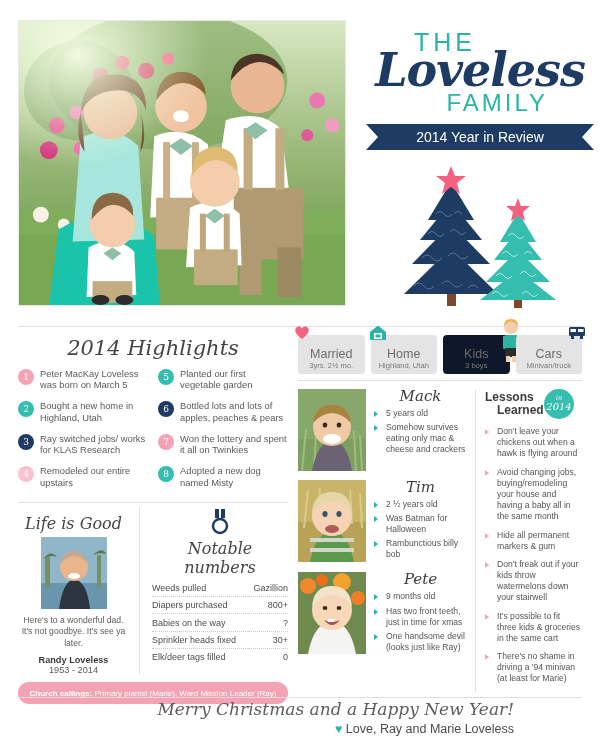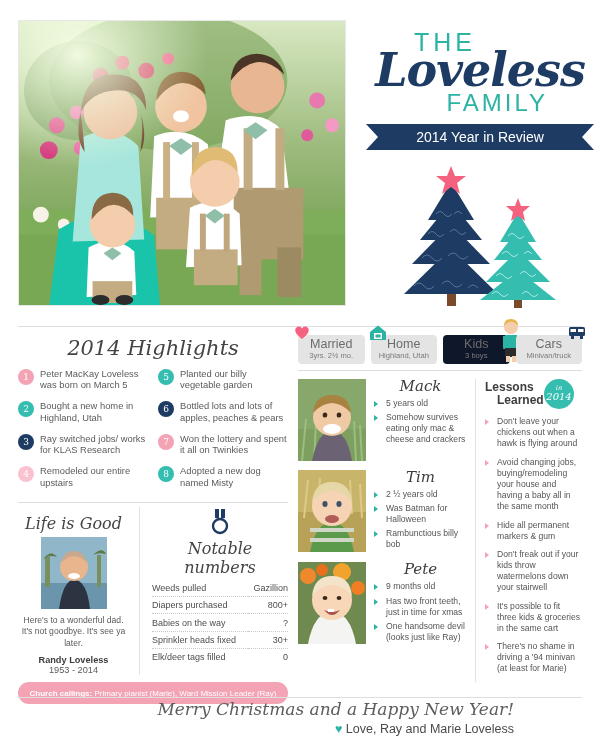--- a/index.html
+++ b/index.html
@@ -69,21 +69,21 @@
   .ntable tr:last-child td{border-bottom:none;}
   .ntable td.val{text-align:right;}
 
   .church{margin:7px 0 0 0;background:#f4a3b5;border-radius:14px;height:22px;
     display:flex;align-items:center;justify-content:center;}
   .church-txt{font-size:8px;color:#ffffff;}
   .church-txt b{color:#ffffff;}
 
   
   .statbar{display:flex;gap:6px;align-items:flex-end;padding:8px 0 6px 0;position:relative;}
-  .stat{background:#e4e4e4;border-radius:4px;padding:3px 8px 3px 8px;text-align:center;
+  .stat{background:#e4e4e4;border-radius:4px;padding:13px 8px 3px 8px;text-align:center;
     position:relative;flex:1;}
   .stat .t{font-size:12.5px;color:#6c6c6c;line-height:1.1;}
   .stat .s{font-size:7.6px;color:#7a7a7a;line-height:1.2;}
   .stat.dark{background:#0f172a;}
   .stat-ico{position:absolute;top:-9px;}
 
   
   .kids-wrap{display:flex;}
   .kids{width:178px;flex:0 0 178px;padding-right:8px;box-sizing:border-box;
     border-right:1px solid #e2e2e2;}
@@ -287,21 +287,21 @@
             <div class="hl-text">Ray switched jobs/ works for KLAS Research</div>
           </div>
           <div class="hl-item">
             <div class="num" style="background:#f9c2ce">4</div>
             <div class="hl-text">Remodeled our entire upstairs</div>
           </div>
         </div>
         <div class="hl-col">
           <div class="hl-item">
             <div class="num" style="background:#35bdb0">5</div>
-            <div class="hl-text">Planted our billy vegetable garden</div>
+            <div class="hl-text">Planted our first vegetable garden</div>
           </div>
           <div class="hl-item">
             <div class="num" style="background:#1d3b63">6</div>
             <div class="hl-text">Bottled lots and lots of apples, peaches &amp; pears</div>
           </div>
           <div class="hl-item">
             <div class="num" style="background:#f4a3b5">7</div>
             <div class="hl-text">Won the lottery and spent it all on Twinkies</div>
           </div>
           <div class="hl-item">

